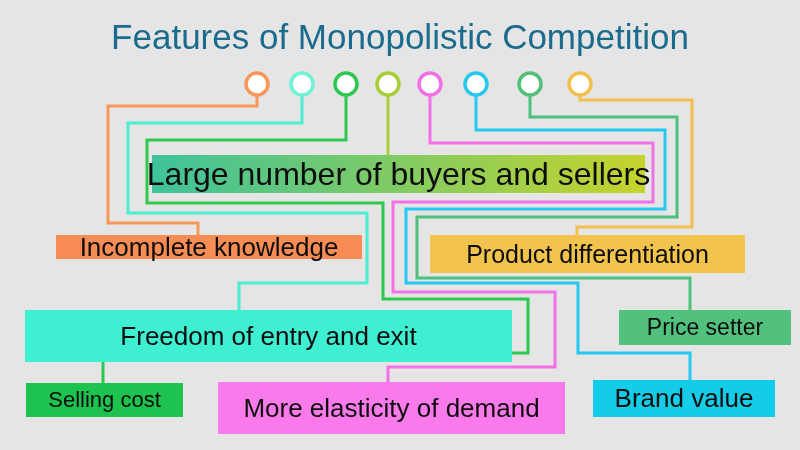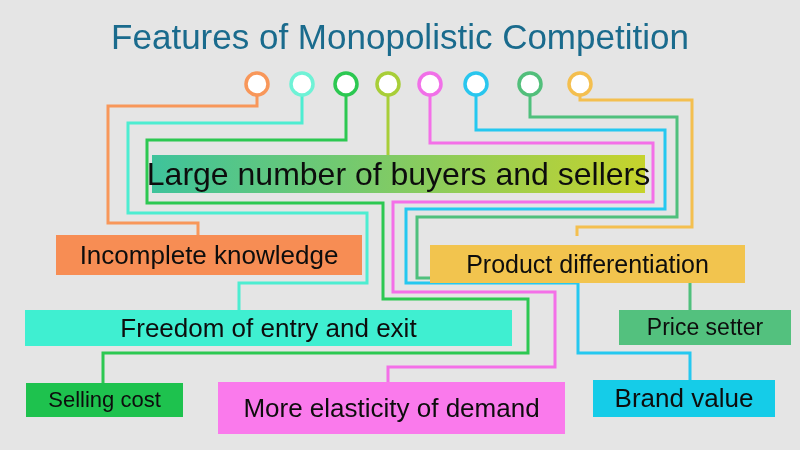--- a/index.html
+++ b/index.html
@@ -32,27 +32,27 @@
       <circle cx="430" cy="84" r="11" fill="#ffffff" stroke="#F170E8" stroke-width="3.5"></circle>
       <circle cx="476" cy="84" r="11" fill="#ffffff" stroke="#29C6EE" stroke-width="3.5"></circle>
       <circle cx="530" cy="84" r="11" fill="#ffffff" stroke="#52BF7B" stroke-width="3.5"></circle>
       <circle cx="580" cy="84" r="11" fill="#ffffff" stroke="#F4BF4F" stroke-width="3.5"></circle>
     </svg>
   <div id="page-title" style="color: rgb(26, 107, 141);">Features of Monopolistic Competition</div>
   <div id="boxes-layer">
       <div class="fbox" style="left: 152px; top: 155px; width: 493px; height: 38px; background: linear-gradient(90deg, rgb(62, 195, 155), rgb(198, 211, 44)); font-size: 32px;">
         <span>Large number of buyers and sellers</span>
       </div>
-      <div class="fbox" style="left: 56px; top: 235px; width: 306px; height: 40px; background: rgb(247, 141, 84); font-size: 26px; text-align: center;">
+      <div class="fbox" style="left: 56px; top: 235px; width: 306px; height: 24px; background: rgb(247, 141, 84); font-size: 26px; text-align: center;">
         <span>Incomplete knowledge</span>
       </div>
-      <div class="fbox" style="left: 430px; top: 235px; width: 315px; height: 38px; background: rgb(242, 196, 78); font-size: 25px; margin-top: 10px;">
+      <div class="fbox" style="left: 430px; top: 235px; width: 315px; height: 38px; background: rgb(242, 196, 78); font-size: 25px;">
         <span>Product differentiation</span>
       </div>
-      <div class="fbox" style="left: 25px; top: 310px; width: 487px; height: 36px; background: rgb(63, 239, 209); font-size: 26px;">
+      <div class="fbox" style="left: 25px; top: 310px; width: 487px; height: 52px; background: rgb(63, 239, 209); font-size: 26px;">
         <span>Freedom of entry and exit</span>
       </div>
       <div class="fbox" style="left: 603px; top: 310px; width: 172px; height: 35px; background: rgb(83, 193, 126); font-size: 23px; margin-left: 16px;">
         <span>Price setter</span>
       </div>
       <div class="fbox" style="left: 26px; top: 383px; width: 157px; height: 34px; background: rgb(30, 194, 78); font-size: 22px;">
         <span>Selling cost</span>
       </div>
       <div class="fbox" style="left: 218px; top: 382px; width: 347px; height: 52px; background: rgb(250, 122, 236); font-size: 26px;">
         <span>More elasticity of demand</span>

